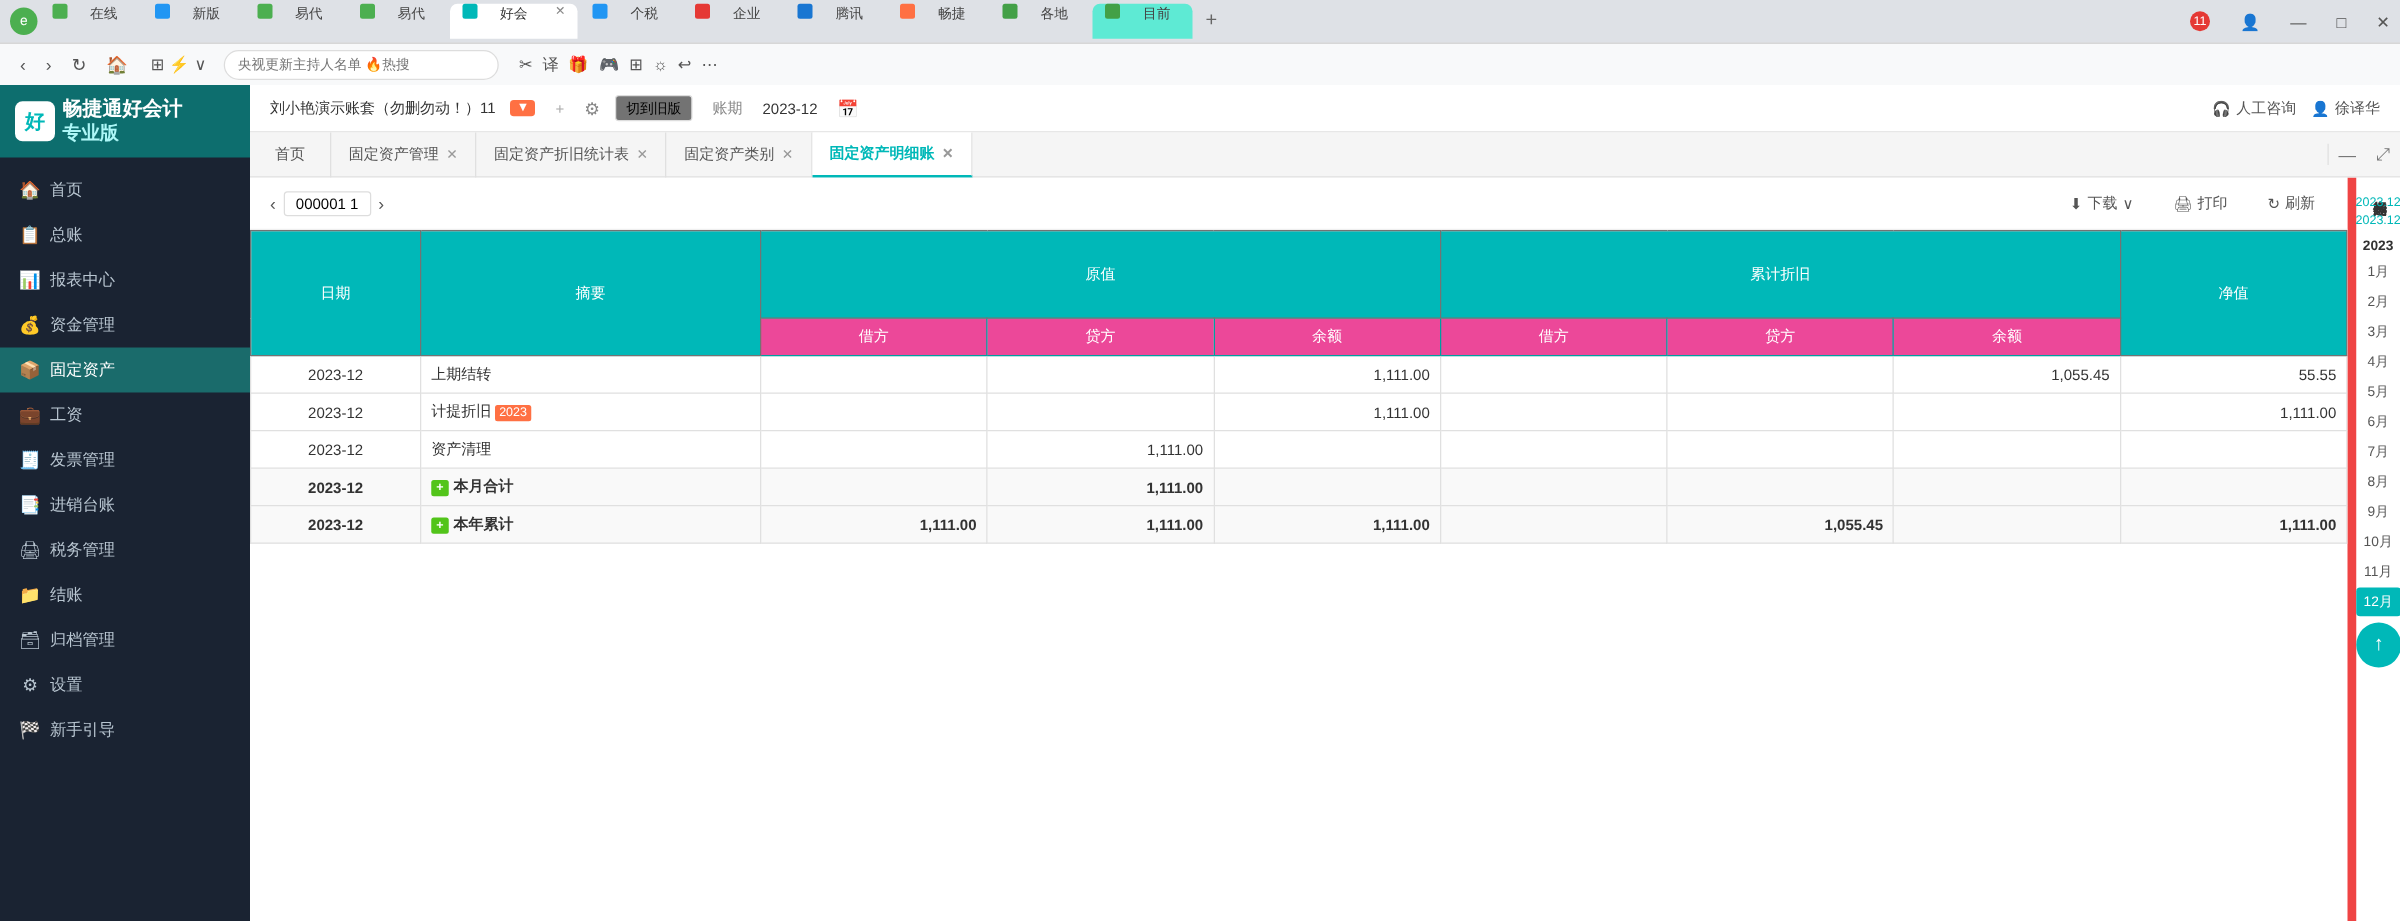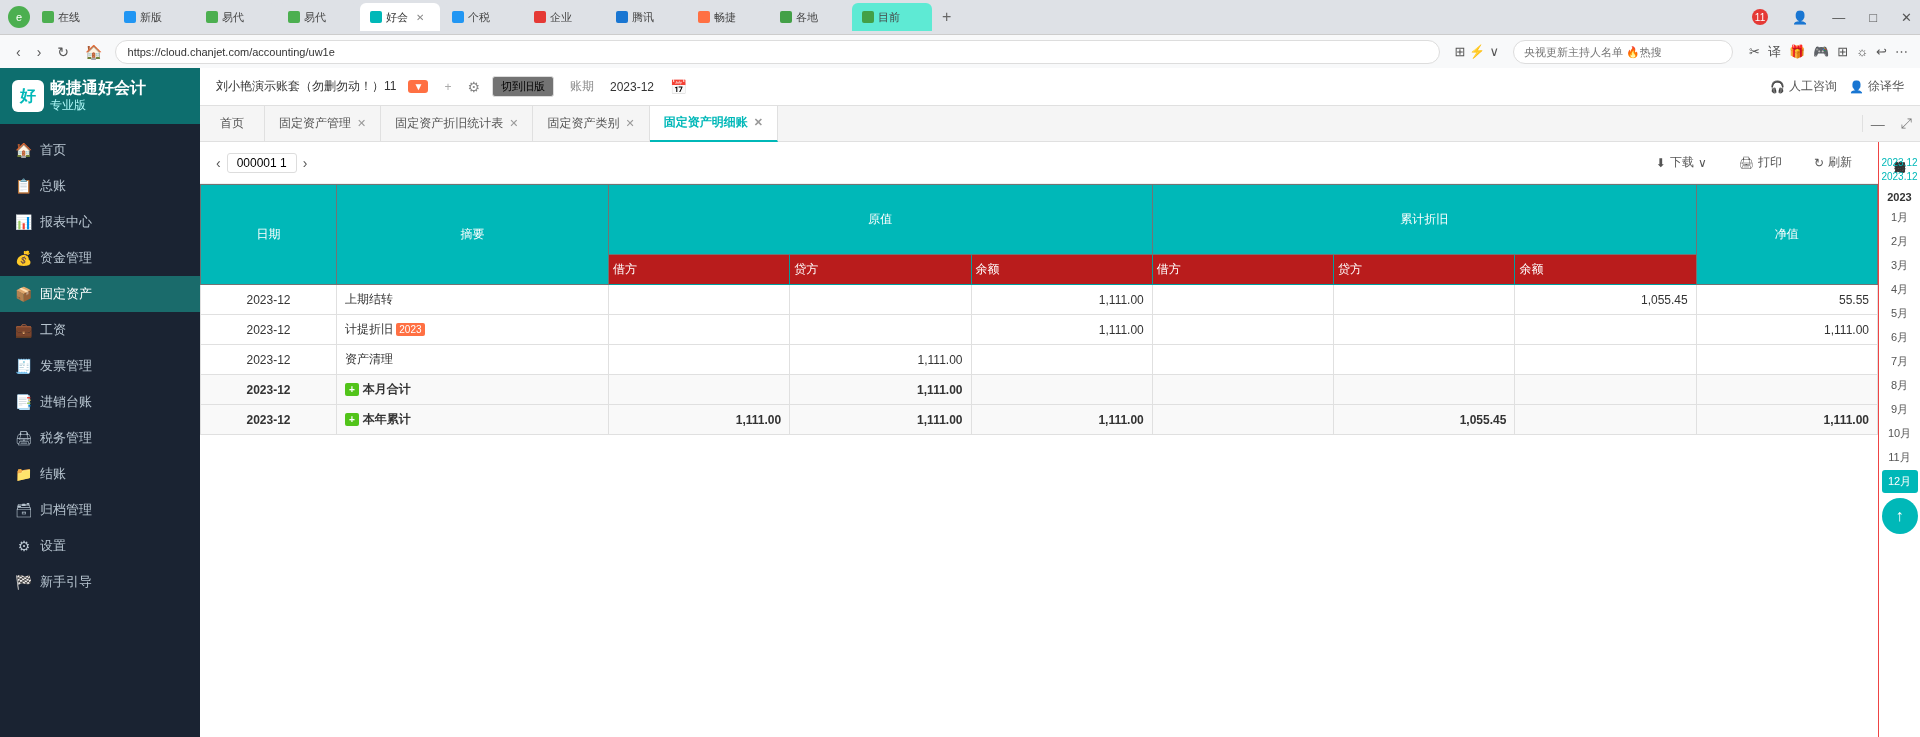--- a/index.html
+++ b/index.html
@@ -1,41 +1,41 @@
 <!DOCTYPE html>
 <html><head>
   <meta charset="utf-8">
   <style>
     * { margin: 0; padding: 0; box-sizing: border-box; }
     body { font-family: 'Microsoft YaHei', Arial, sans-serif; font-size: 12px; background: #f0f2f5; width: 1920px; height: 737px; overflow: hidden; }
 
     
     .browser-chrome { background: #dee1e6; height: 68px; }
     .tab-bar { display: flex; align-items: center; height: 34px; background: #dee1e6; padding: 0 8px; gap: 2px; }
-    .tab { display: flex; align-items: center; height: 28px; padding: 0 10px; border-radius: 6px 6px 0 0; font-size: 11px; gap: 4px; cursor: pointer; background: #dee1e6; color: #444; min-width: 80px; }
+    .tab { display: flex; align-items: flex-start; height: 28px; padding: 0 10px; border-radius: 6px 6px 0 0; font-size: 11px; gap: 18px; cursor: pointer; background: #dee1e6; color: #444; min-width: 80px; }
     .tab.active { background: #fff; color: #333; }
     .tab-close { font-size: 10px; color: #888; cursor: pointer; margin-left: 4px; }
     .tab-add { padding: 0 8px; font-size: 16px; color: #666; cursor: pointer; background: none; border: none; }
 
     .address-bar { display: flex; align-items: center; height: 34px; background: #f8f9fa; padding: 0 12px; gap: 8px; border-top: 1px solid #ccc; }
     .nav-btn { background: none; border: none; font-size: 14px; color: #555; cursor: pointer; padding: 2px 4px; }
     .nav-btn:disabled { color: #bbb; }
     .url-bar { flex: 1; height: 24px; border: none; border-radius: 12px; background: #fff; padding: 0 12px; font-size: 11px; color: #333; outline: none; border: 1px solid #ddd; }
     .search-bar { width: 220px; height: 24px; border: 1px solid #ddd; border-radius: 12px; padding: 0 10px; font-size: 11px; }
     .browser-action-btn { background: none; border: none; font-size: 13px; color: #555; cursor: pointer; }
 
     
     .app-container { display: flex; height: 669px; }
 
     
     .sidebar { width: 200px; background: #1a2332; color: #ccc; display: flex; flex-direction: column; flex-shrink: 0; }
     .sidebar-logo { display: flex; align-items: center; gap: 6px; padding: 10px 12px; background: #0d6e6e; }
     .logo-icon { width: 32px; height: 32px; background: #fff; border-radius: 6px; display: flex; align-items: center; justify-content: center; font-size: 16px; color: #00b8b8; font-weight: bold; }
     .logo-text { color: #fff; font-size: 16px; font-weight: bold; line-height: 1.2; }
-    .logo-edition { color: #adf7f7; font-size: 12px; }
+    .logo-edition { color: #adf7f7; font-size: 15px; font-weight: bold; }
     .sidebar-nav { flex: 1; overflow-y: auto; padding: 8px 0; }
     .nav-item { display: flex; align-items: center; gap: 8px; padding: 9px 16px; cursor: pointer; color: #b8c5d0; font-size: 13px; }
     .nav-item.active { background: #1a6b6b; color: #fff; }
     .nav-icon { width: 16px; height: 16px; display: flex; align-items: center; justify-content: center; flex-shrink: 0; font-size: 14px; }
 
     
     .top-bar { background: #fff; border-bottom: 1px solid #e0e0e0; padding: 0 16px; height: 38px; display: flex; align-items: center; gap: 12px; }
     .account-name { font-size: 12px; color: #333; }
     .account-tag { background: #ff7043; color: #fff; font-size: 10px; padding: 1px 5px; border-radius: 3px; cursor: pointer; }
     .switch-btn { background: #737373; border: 1px solid #ddd; border-radius: 3px; padding: 2px 8px; font-size: 11px; cursor: pointer; }
@@ -59,30 +59,30 @@
     .page-nav { display: flex; align-items: center; gap: 6px; font-size: 12px; }
     .page-nav-btn { background: none; border: none; font-size: 14px; color: #555; cursor: pointer; }
     .page-input { width: 70px; border: 1px solid #ddd; border-radius: 3px; padding: 2px 6px; font-size: 12px; text-align: center; }
     .toolbar-right { margin-left: auto; display: flex; align-items: center; gap: 12px; }
     .toolbar-btn { display: flex; align-items: center; gap: 4px; padding: 4px 10px; border: none; background: none; font-size: 12px; color: #555; cursor: pointer; }
 
     
     .table-container { flex: 1; overflow: auto; }
     table { width: 100%; border-collapse: collapse; }
     .table-header-main th { background: #00b8b8; color: #fff; text-align: center; padding: 26px 6px; font-size: 12px; font-weight: normal; border: 1px solid #737373; }
-    .table-header-sub th { background: #b91c1c; color: #fff; text-align: left; padding: 6px 4px; font-size: 12px; font-weight: normal; border: 1px solid #00a0a0; }
+    .table-header-sub th { background: #ec4899; color: #fff; text-align: center; padding: 6px 4px; font-size: 12px; font-weight: normal; border: 1px solid #00a0a0; }
     td { border: 1px solid #e0e0e0; padding: 6px 8px; font-size: 12px; color: #333; text-align: center; background: #fff; }
     .td-text-left { text-align: left; }
     .td-amount { text-align: right; }
     .row-summary td { background: #f9f9f9; font-weight: bold; }
     .row-year td { background: #f9f9f9; font-weight: bold; }
     .badge-green { background: #52c41a; color: #fff; font-size: 10px; padding: 1px 4px; border-radius: 2px; margin-right: 4px; }
 
     
-    .right-panel { width: 42px; background: #fff; border-left: 1px solid #ef4444; display: flex; flex-direction: column; align-items: center; padding-top: 4px; flex-shrink: 0; }
+    .right-panel { width: 42px; background: #fff; border-left: 7px solid #ef4444; display: flex; flex-direction: column; align-items: center; padding-top: 4px; flex-shrink: 0; }
     .period-item { width: 36px; text-align: center; padding: 4px 2px; font-size: 11px; cursor: pointer; color: #555; border-radius: 3px; margin-bottom: 1px; }
     .period-item.active { background: #00b8b8; color: #fff; border-radius: 3px; }
 
     
     .scroll-top-btn { width: 36px; height: 36px; background: #00b8b8; border-radius: 50%; display: flex; align-items: center; justify-content: center; color: #fff; font-size: 16px; cursor: pointer; margin: 4px auto; }
   </style>
 </head>
 <body>
 
 <div class="browser-chrome">
@@ -143,21 +143,20 @@
       <button class="browser-action-btn">□</button>
       <button class="browser-action-btn">✕</button>
     </div>
   </div>
 
   <div class="address-bar">
     <button class="nav-btn">‹</button>
     <button class="nav-btn">›</button>
     <button class="nav-btn">↻</button>
     <button class="nav-btn">🏠</button>
-    <input class="url-bar" value="https://cloud.chanjet.com/accounting/uw1e" style="">
     <div style="display:flex;align-items:center;gap:4px;margin:0 6px;">
       <button class="browser-action-btn">⊞</button>
       <button class="browser-action-btn">⚡</button>
       <button class="browser-action-btn">∨</button>
     </div>
     <input class="search-bar" placeholder="央视更新主持人名单 🔥热搜" style="">
     <div style="display:flex;align-items:center;gap:8px;margin-left:8px;">
       <button class="browser-action-btn">✂</button>
       <button class="browser-action-btn">译</button>
       <button class="browser-action-btn">🎁</button>

